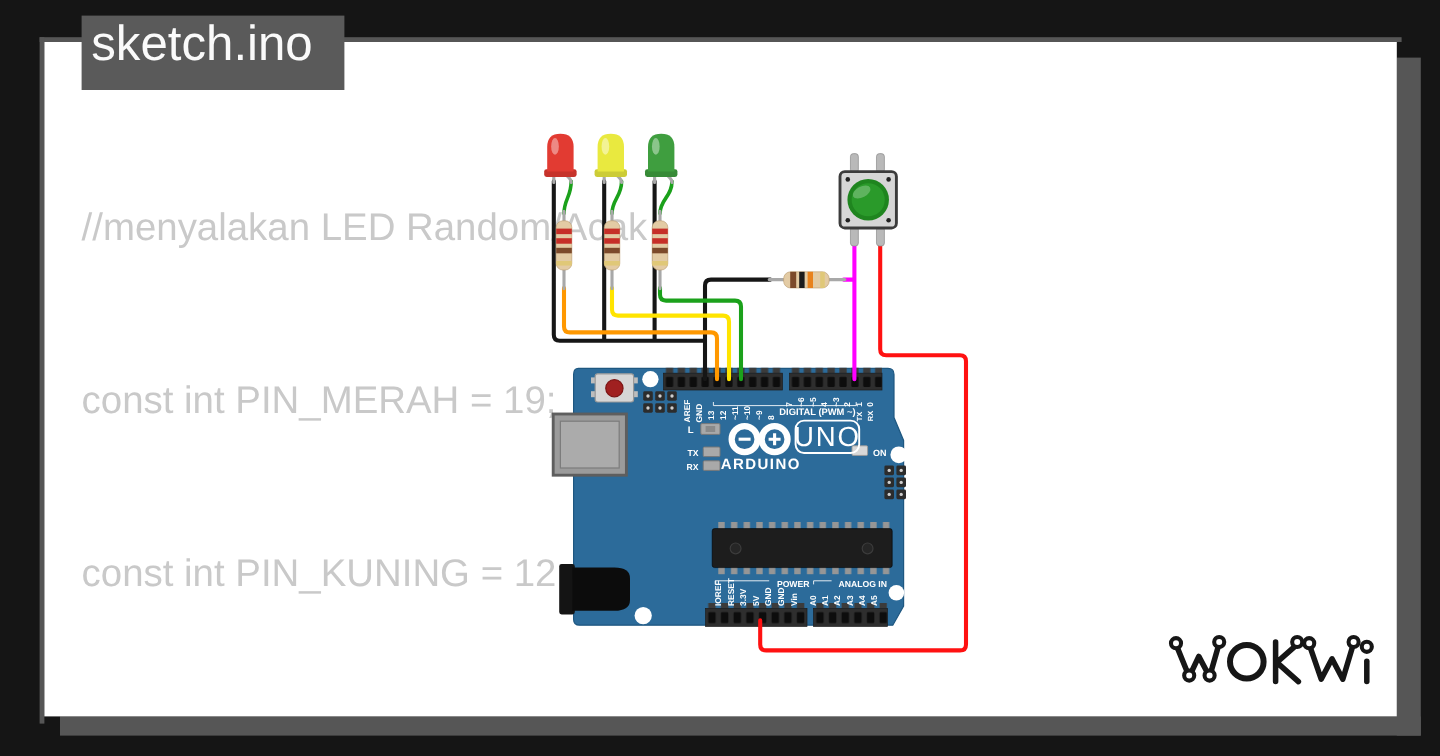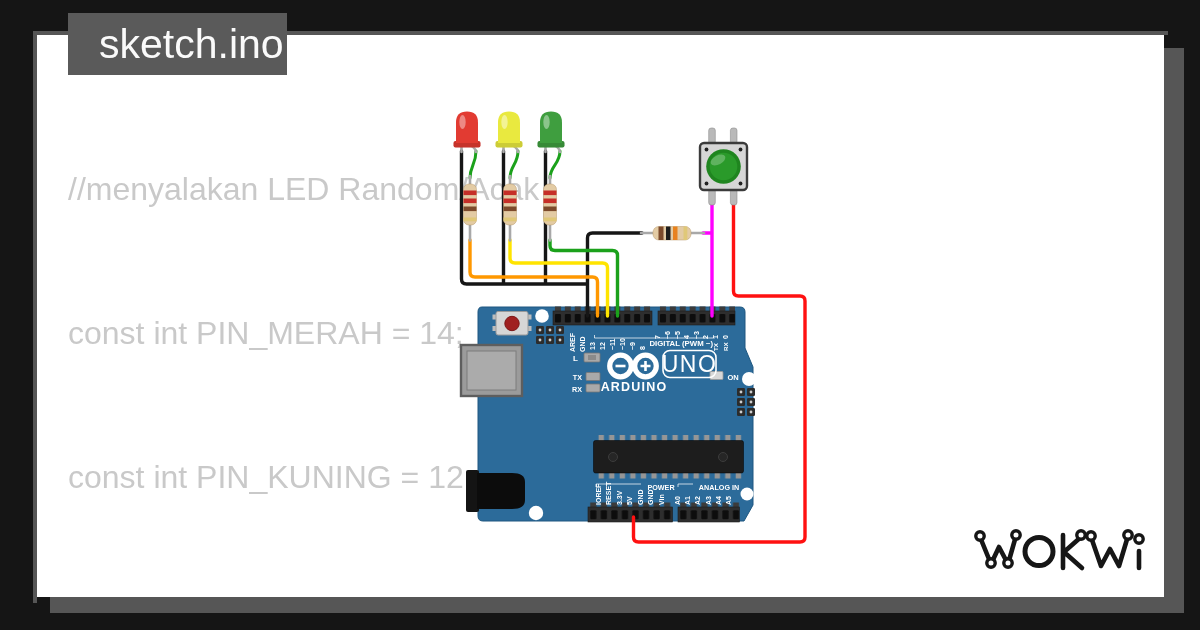--- a/index.html
+++ b/index.html
@@ -7,39 +7,39 @@
          font-family:"Liberation Sans",sans-serif;}
   .frame-top{position:absolute;left:33px;top:31px;width:1135px;height:4px;background:#565656;}
   .frame-left{position:absolute;left:33px;top:31px;width:4px;height:572px;background:#565656;}
   .shadow-right{position:absolute;left:1164px;top:48px;width:20px;height:565px;background:#565656;}
   .shadow-bottom{position:absolute;left:50px;top:597px;width:1134px;height:16px;background:#565656;}
   .canvas{position:absolute;left:37px;top:35px;width:1127px;height:562px;background:#ffffff;overflow:hidden;}
   .code{position:absolute;left:31px;top:68px;font-size:32px;line-height:48px;color:#c9c9c9;
         white-space:pre;transform:translateY(-34px);} 
   .code .ln{height:48px;}
   .tab{position:absolute;left:68px;top:13px;width:219px;height:62px;background:#5a5a5a;
-       display:flex;align-items:center;padding-left:31px;box-sizing:border-box;z-index:6;}
+       display:flex;padding-left:8px;box-sizing:border-box;z-index:6;}
   .tab span{color:#fafafa;font-size:41px;}
   .circuit-layer{position:absolute;left:0;top:0;z-index:4;}
   svg text{font-family:"Liberation Sans",sans-serif;}
 </style>
 </head>
 <body>
 
 <div class="stage">
 
   <div class="frame-top"></div>
   <div class="frame-left"></div>
   <div class="shadow-right"></div>
   <div class="shadow-bottom"></div>
 
   <div class="canvas">
     <div class="code">
       <div class="ln">//menyalakan LED Random/Acak</div>
-      <div class="ln">const int PIN_MERAH = 14;</div>
+      <div class="ln">const int PIN_MERAH = 19;</div>
       <div class="ln">const int PIN_KUNING = 12;</div>
       
       
       
       
       
       
       
       
     </div>

